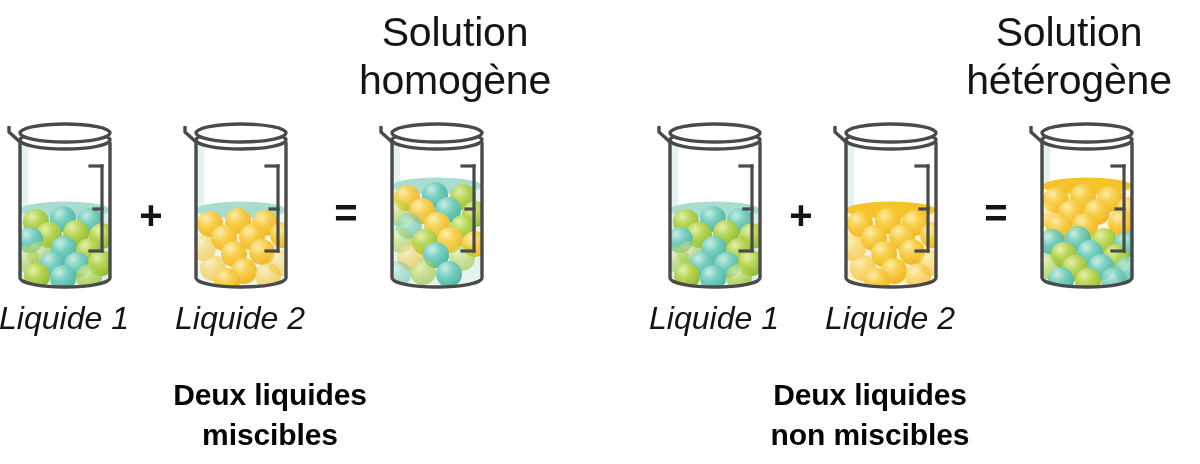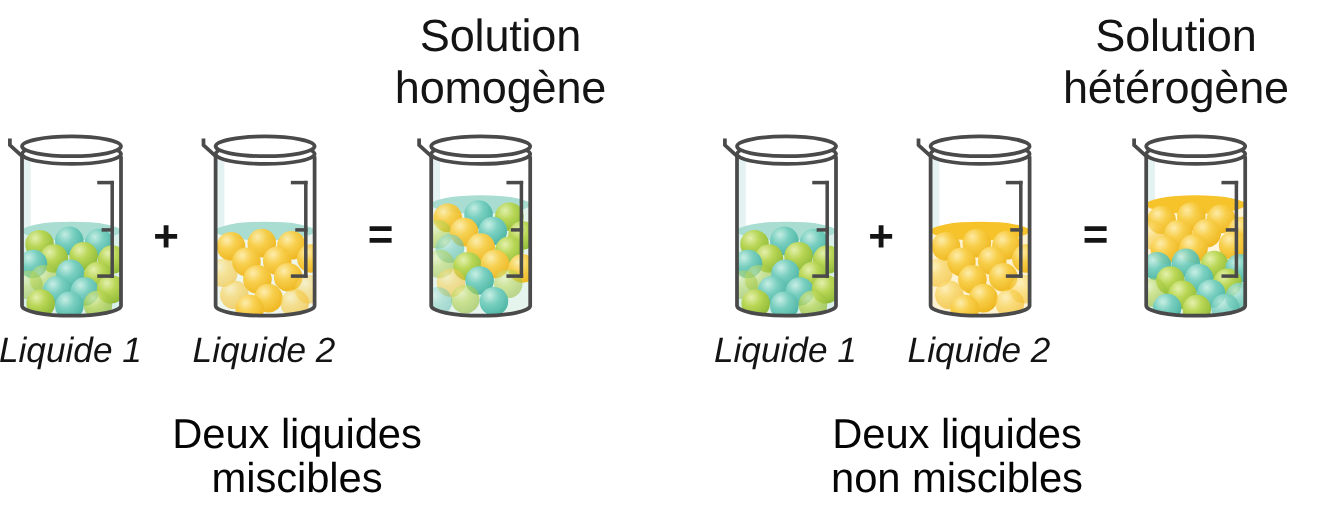--- a/index.html
+++ b/index.html
@@ -52,23 +52,23 @@
     position: absolute;
     font-size: 32px;
     line-height: 36px;
     color: #141414;
     text-align: center;
     white-space: nowrap;
   }
 
   .caption {
     position: absolute;
-    font-size: 38px;
+    font-size: 30px;
     line-height: 40px;
-    font-weight: 400;
+    font-weight: 700;
     color: #050505;
     text-align: center;
     white-space: pre-line;
     letter-spacing: -0.1px;
   }
 
   svg.beaker { display: block; overflow: visible; }
 </style>
 </head>
 <body>

